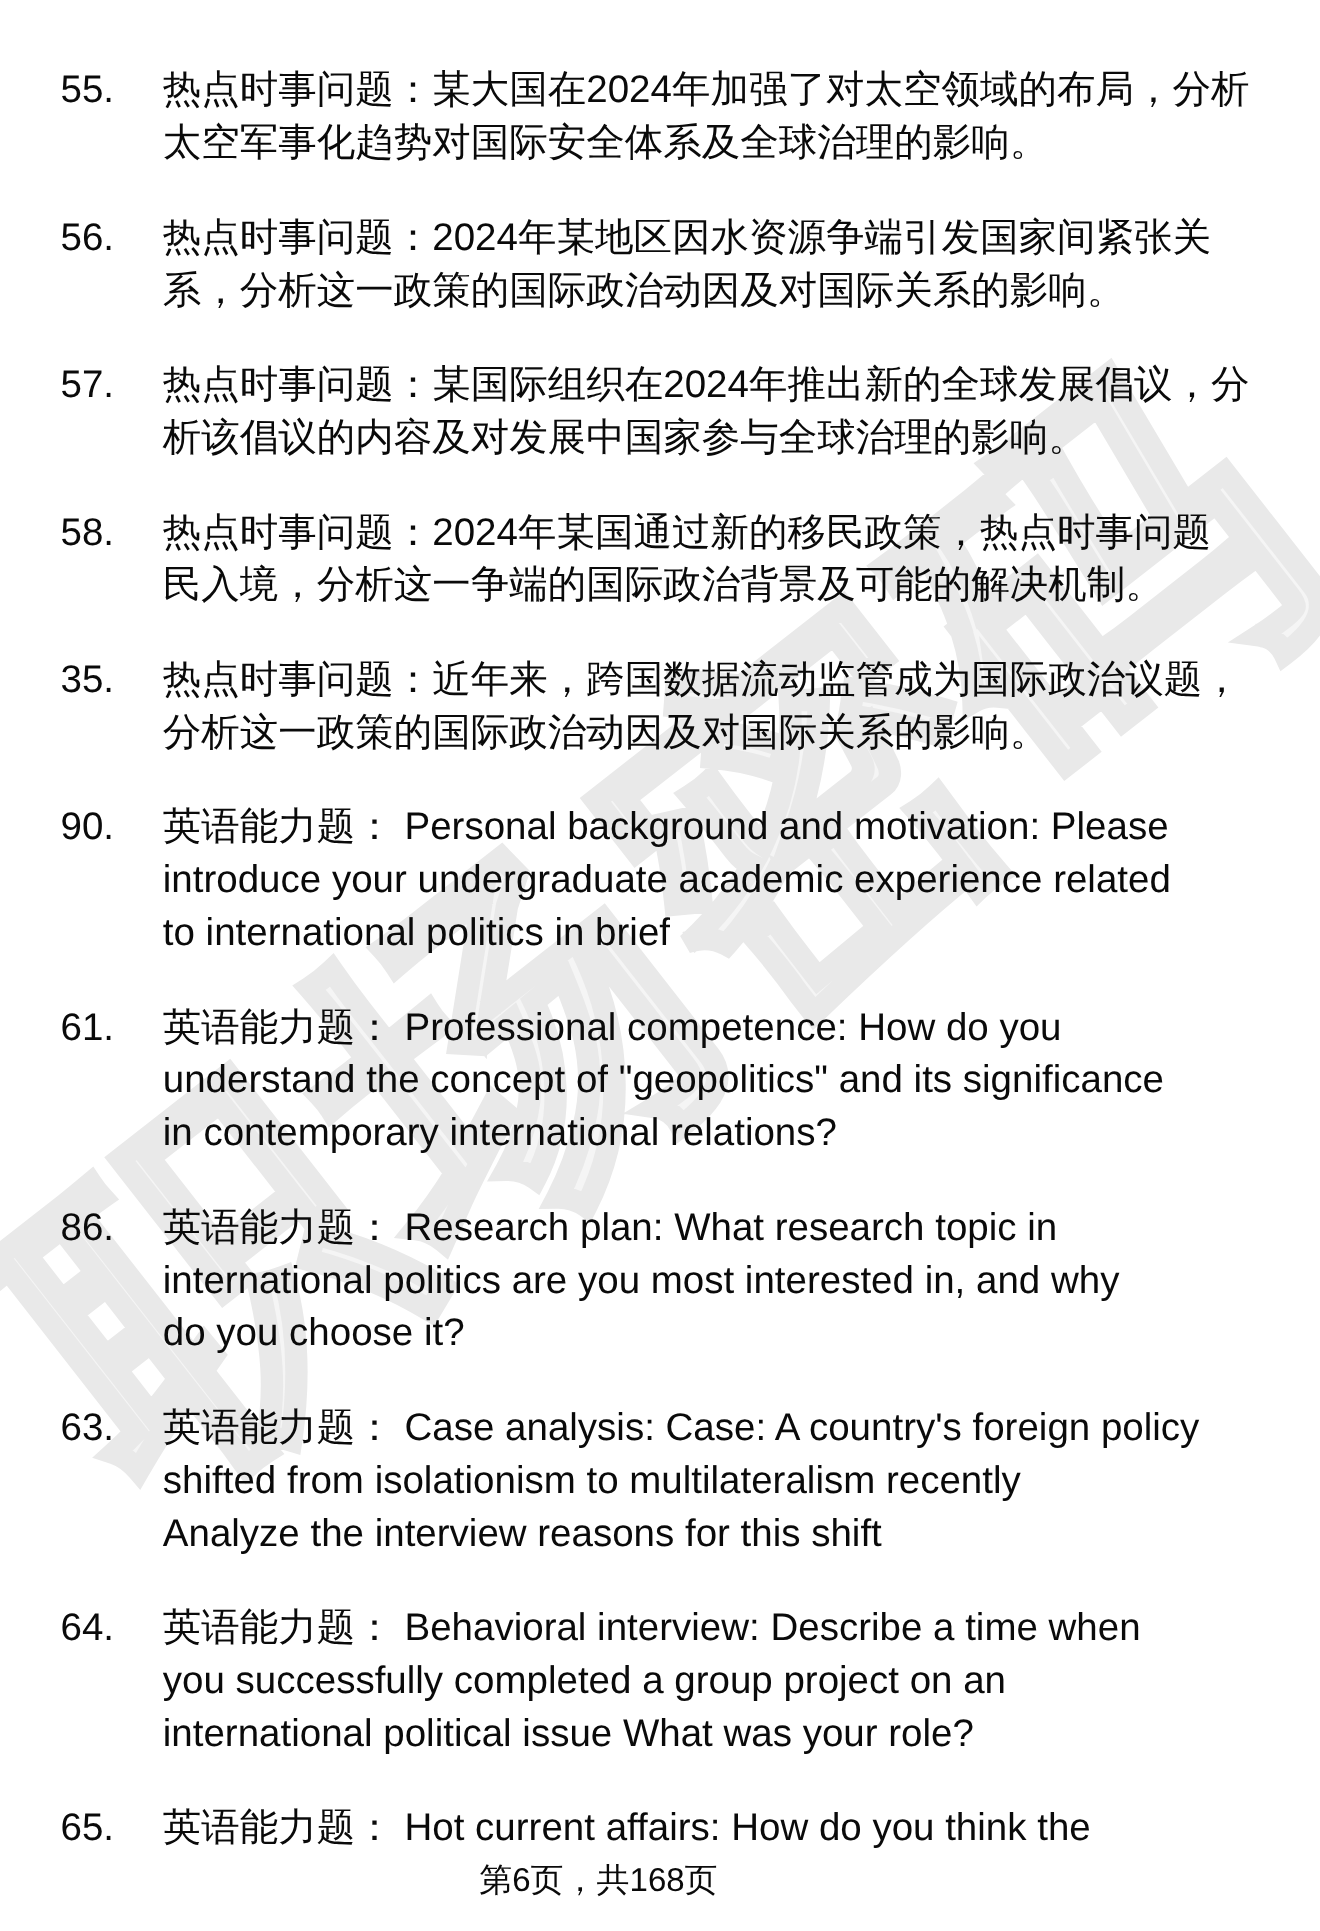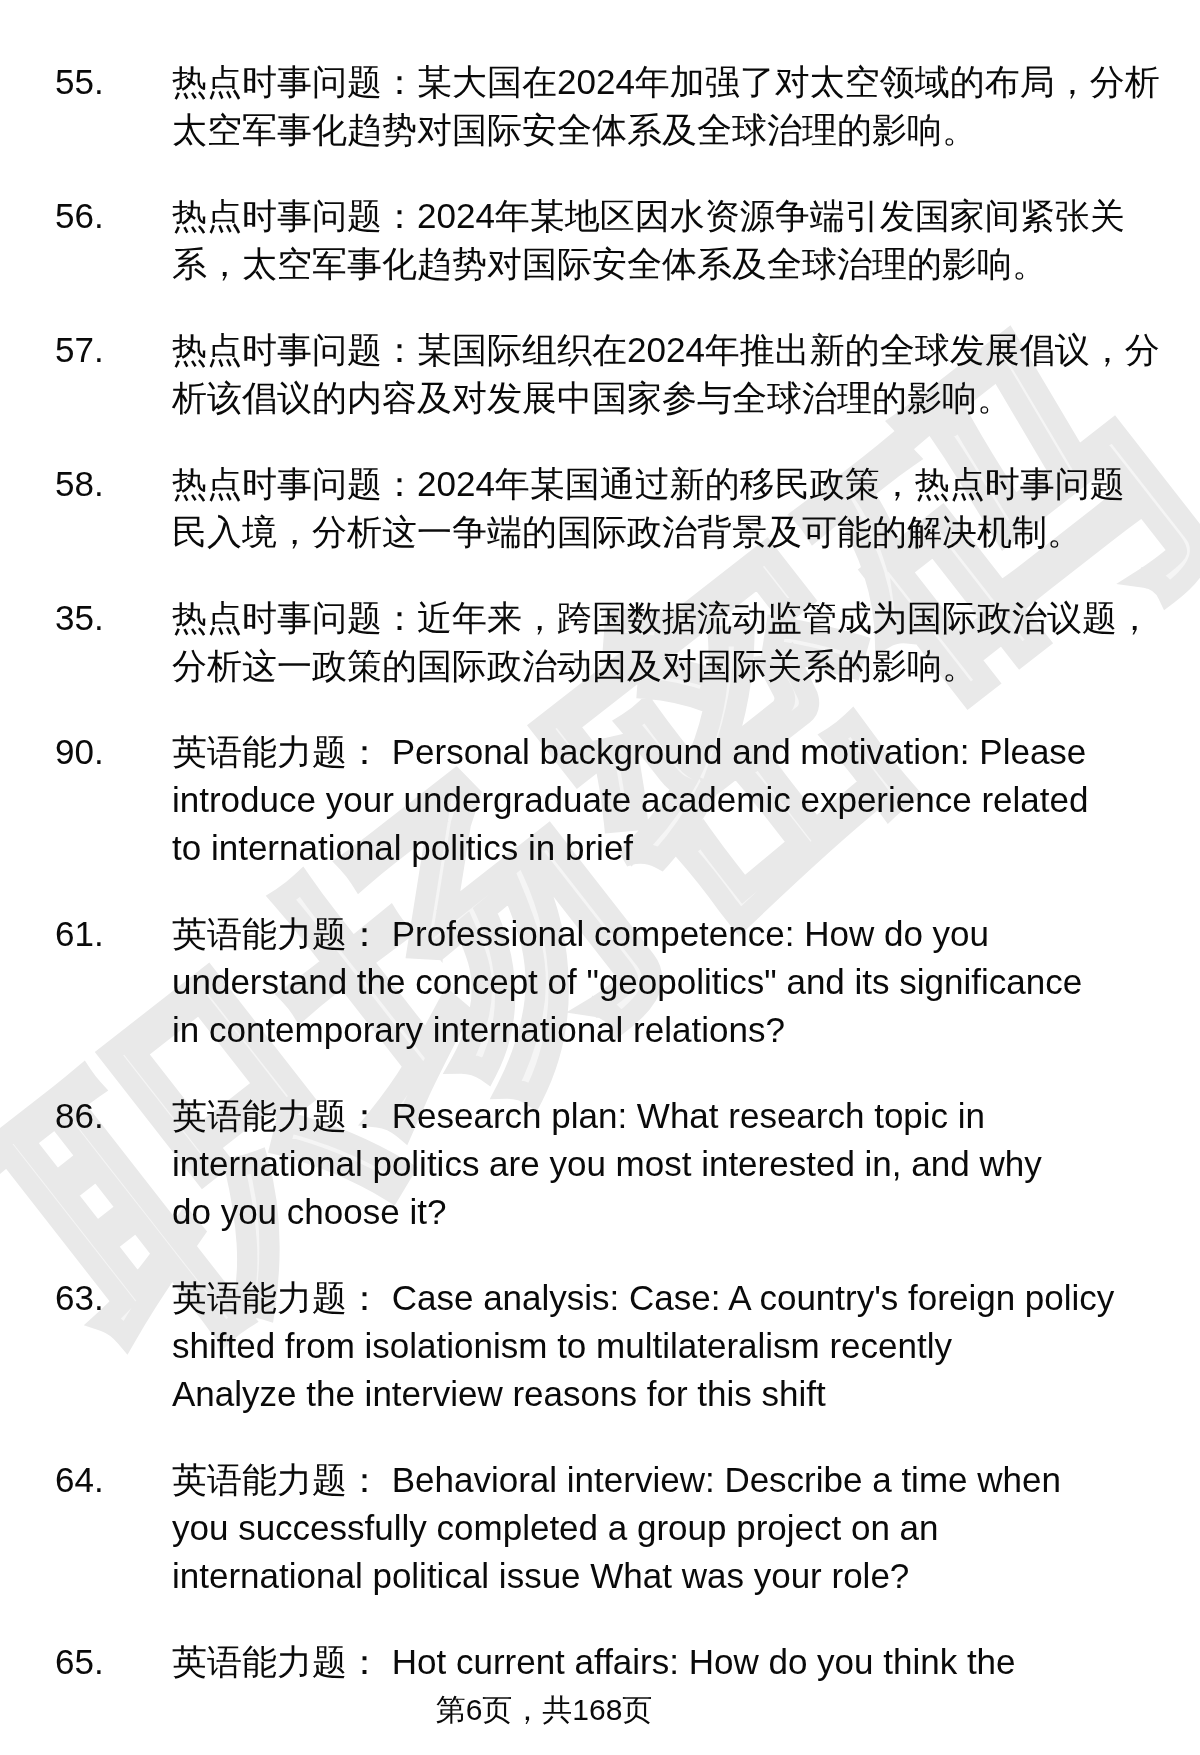--- a/index.html
+++ b/index.html
@@ -41,21 +41,20 @@
     left: 55px;
     right: 38px;
     z-index: 1;
     color: #0a0a0a;
   }
   .item {
     display: flex;
     margin-bottom: 38px;
     font-size: 35px;
     line-height: 48px;
-    gap: 24px;
   }
   .num {
     flex: 0 0 73px;
     width: 73px;
   }
   .text {
     flex: 1;
     min-width: 0;
     margin-left: 20px;
   }
@@ -89,21 +88,21 @@
       <div class="text">
         <div class="line">热点时事问题：某大国在2024年加强了对太空领域的布局，分析</div>
         <div class="line">太空军事化趋势对国际安全体系及全球治理的影响。</div>
       </div>
     </div>
 
     <div class="item">
       <span class="num">56.</span>
       <div class="text">
         <div class="line">热点时事问题：2024年某地区因水资源争端引发国家间紧张关</div>
-        <div class="line">系，太空军事化趋势对国际安全体系及全球治理的影响。</div>
+        <div class="line">系，分析这一政策的国际政治动因及对国际关系的影响。</div>
       </div>
     </div>
 
     <div class="item">
       <span class="num">57.</span>
       <div class="text">
         <div class="line">热点时事问题：某国际组织在2024年推出新的全球发展倡议，分</div>
         <div class="line">析该倡议的内容及对发展中国家参与全球治理的影响。</div>
       </div>
     </div>

